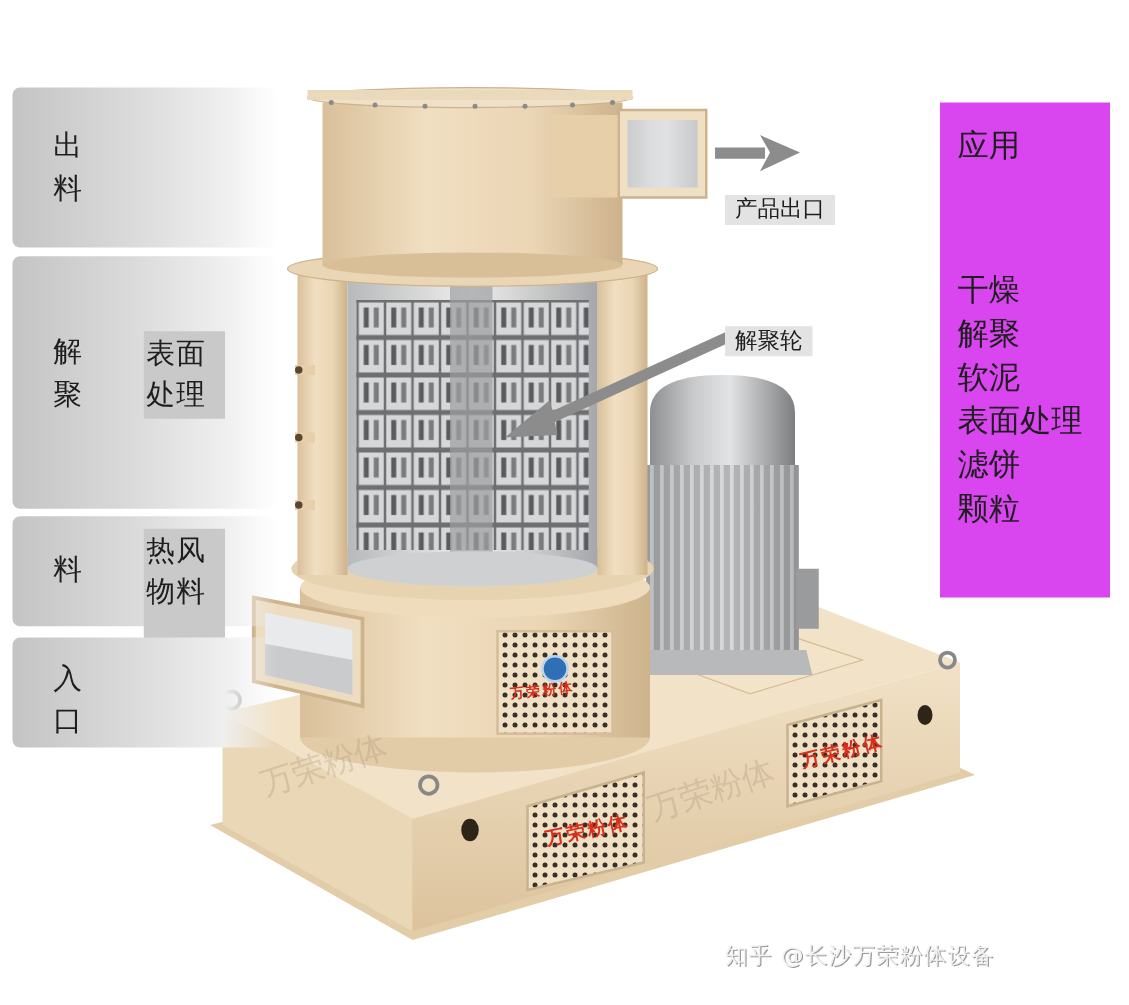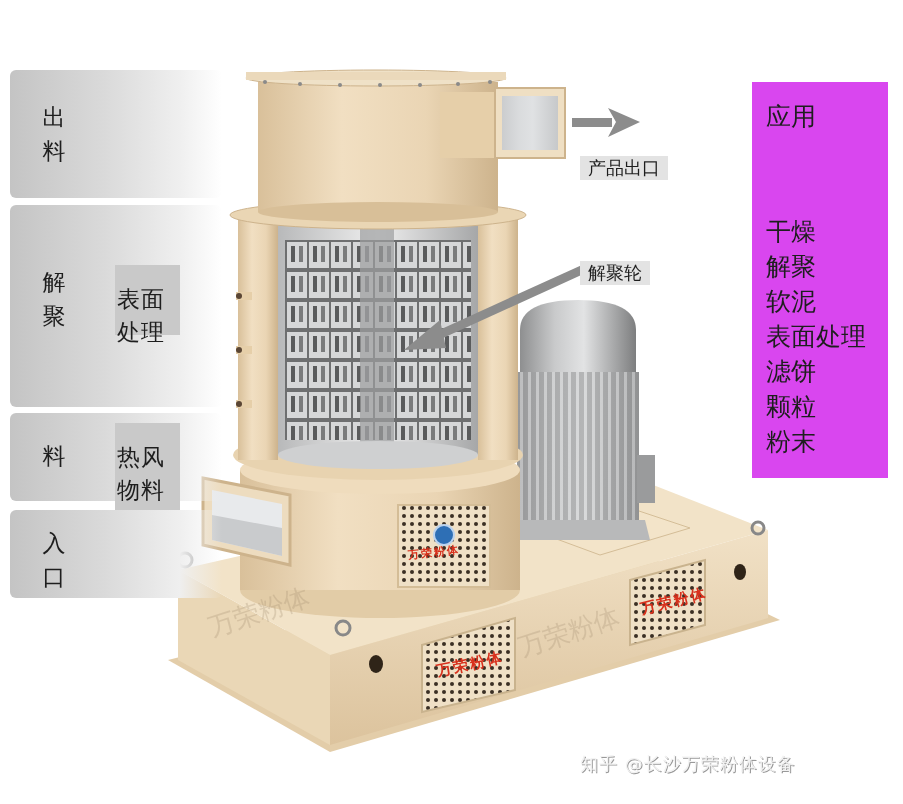--- a/index.html
+++ b/index.html
@@ -10,21 +10,21 @@
   .stage {
     position: absolute; left: 10px; width: 212px;
     border-radius: 6px;
     background: linear-gradient(to right, #c4c4c4 0%, #dadada 45%, #efefef 80%, rgba(255,255,255,0) 100%);
   }
   .stage-text {
     position: absolute; left: 31px; font-size: 23px; line-height: 34px; width: 26px; text-align: center;
   }
   .sub-tag {
     position: absolute; left: 105px; width: 65px; background: #c9c9c9;
-    font-size: 23px; line-height: 33px; padding: 18px 0 0 2px; letter-spacing: 1px;
+    font-size: 23px; line-height: 33px; padding: 2px 0 0 2px; letter-spacing: 1px;
   }
 
   
   .apps {
     position: absolute; left: 752px; top: 82px; width: 136px; height: 396px;
     background: #d946ef;
   }
   .apps-title { position: absolute; left: 14px; top: 18px; font-size: 25px; }
   .apps-list { position: absolute; left: 14px; top: 104px; list-style: none; margin-top: 28px; }
   .apps-list li { font-size: 25px; line-height: 35px; white-space: nowrap; }
@@ -220,17 +220,16 @@
 
 <div class="apps">
   <div class="apps-title">应用</div>
   <ul class="apps-list">
     <li>干燥</li>
     <li>解聚</li>
     <li>软泥</li>
     <li>表面处理</li>
     <li>滤饼</li>
     <li>颗粒</li>
-    <li>粉末</li>
   </ul>
 </div>
 
 <div class="watermark">知乎 @长沙万荣粉体设备</div>
 
 </body></html>

